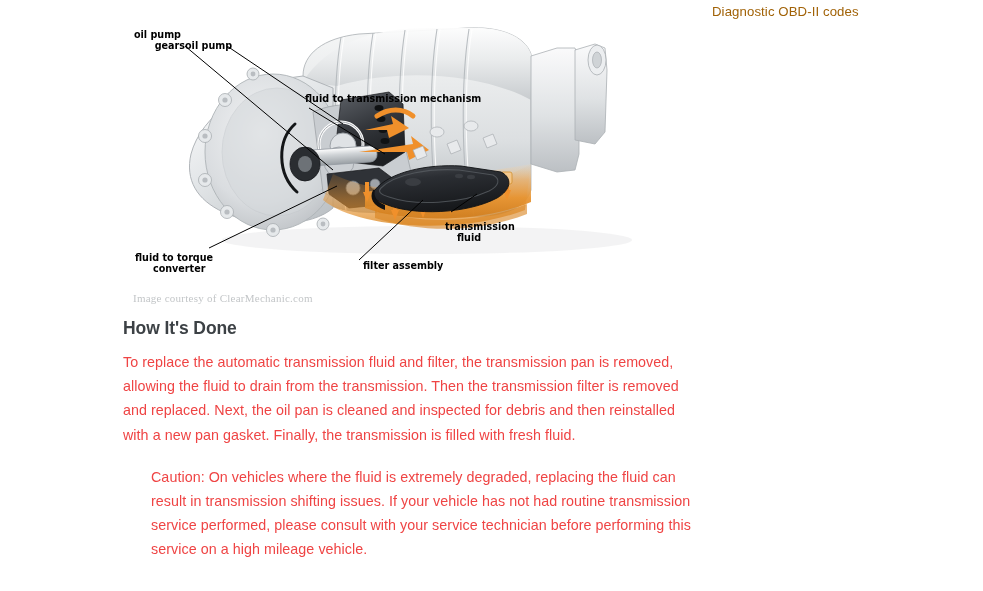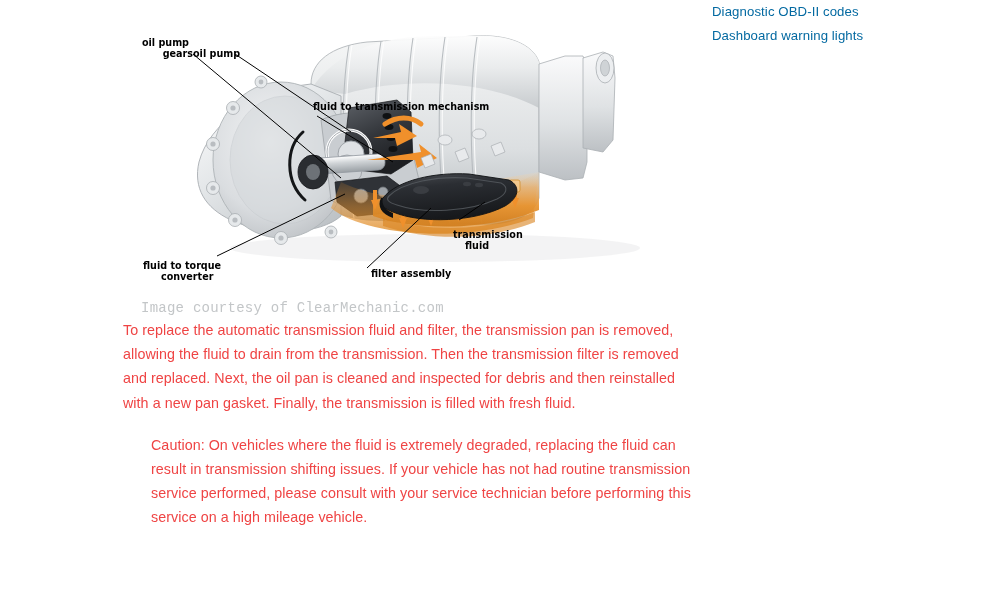--- a/index.html
+++ b/index.html
@@ -20,50 +20,50 @@
   .right-rail {
     position: absolute;
     left: 712px;
     top: 0px;
     width: 260px;
   }
   .rail-link {
     display: block;
     font-size: 13.2px;
     line-height: 24px;
-    color: #0369a1;
+    color: #a16207;
     letter-spacing: 0.1px;
     text-decoration: none;
     white-space: nowrap;
   }
 
   
   .main-col {
     position: absolute;
     left: 123px;
     top: 0px;
     width: 565px;
   }
 
   
   .figure {
     position: relative;
     width: 565px;
     height: 285px;
-    margin: 12px;
+    margin: 4px;
   }
   .figure svg { display: block; }
   .credit {
     position: absolute;
     left: 6px;
     top: 288px;
-    font-size: 14px;
+    font-size: 11px;
     color: #c3c6c8;
     letter-spacing: 0.25px;
-    font-family: Liberation Mono, monospace;
+    font-family: Liberation Serif, serif;
   }
 
   
   .article { position: absolute; left: 123px; top: 318px; width: 568px; }
   .section-title {
     font-size: 17.5px;
     font-weight: bold;
     color: #3c4145;
     margin: 0 0 11px 0;
     letter-spacing: -0.1px;
@@ -75,21 +75,20 @@
     margin: 0 0 18px 0;
     letter-spacing: 0.05px;
   }
   .body-para:last-child { margin-bottom: 0; margin-left: 28px; }
 </style>
 </head>
 <body>
 
 <div class="right-rail">
   <a class="rail-link" href="#">Diagnostic OBD-II codes</a>
-  <a class="rail-link" href="#">Dashboard warning lights</a>
 </div>
 
 <div class="main-col">
 
   <figure class="figure">
     <svg width="565" height="285" viewBox="0 0 565 285">
       <defs>
         <linearGradient id="gCaseTop" x1="0" y1="0" x2="0" y2="1">
           <stop offset="0%" stop-color="#fdfdfd"></stop>
           <stop offset="45%" stop-color="#e9ebec"></stop>
@@ -301,15 +300,16 @@
 
         <text x="236" y="265">filter assembly</text>
       </g>
     </svg>
 
     <figcaption class="credit">Image courtesy of ClearMechanic.com</figcaption>
   </figure>
 </div>
 
 <div class="article">
+  <h2 class="section-title">How It's Done</h2>
   <p class="body-para">To replace the automatic transmission fluid and filter, the transmission pan is removed, allowing the fluid to drain from the transmission. Then the transmission filter is removed and replaced. Next, the oil pan is cleaned and inspected for debris and then reinstalled with a new pan gasket. Finally, the transmission is filled with fresh fluid.</p>
   <p class="body-para">Caution: On vehicles where the fluid is extremely degraded, replacing the fluid can result in transmission shifting issues. If your vehicle has not had routine transmission service performed, please consult with your service technician before performing this service on a high mileage vehicle.</p>
 </div>
 
 </body></html>

